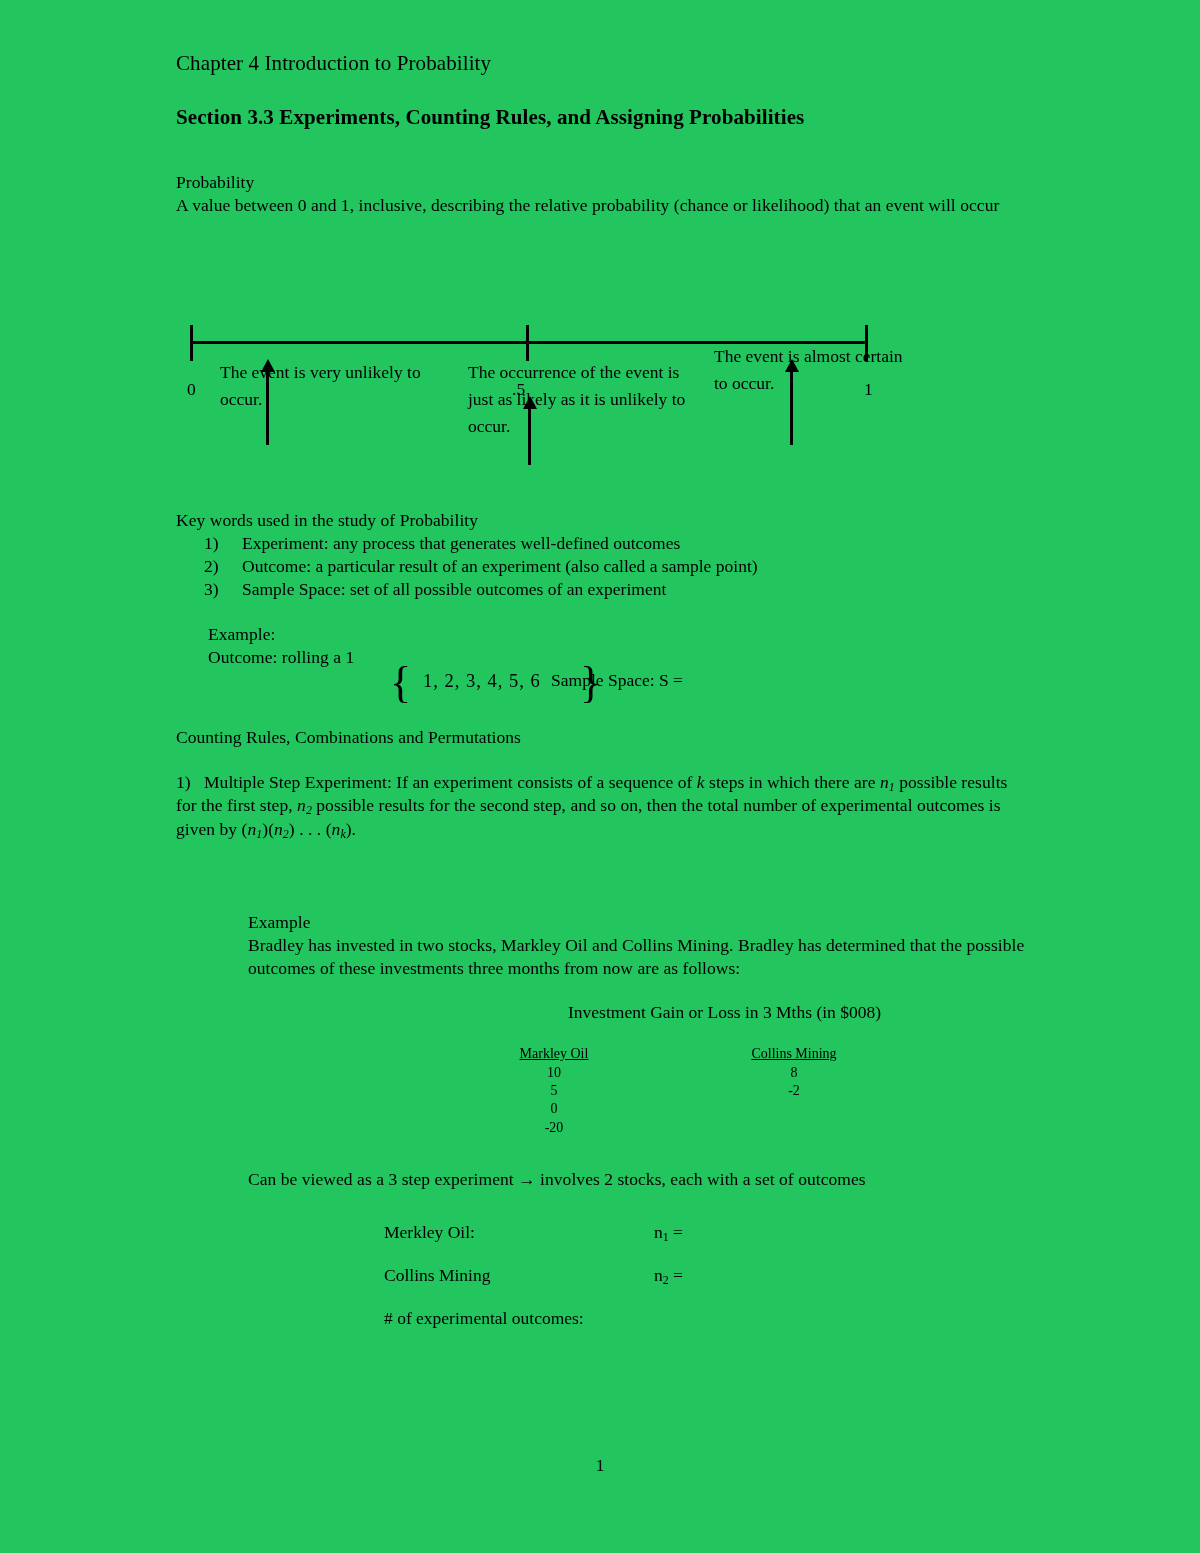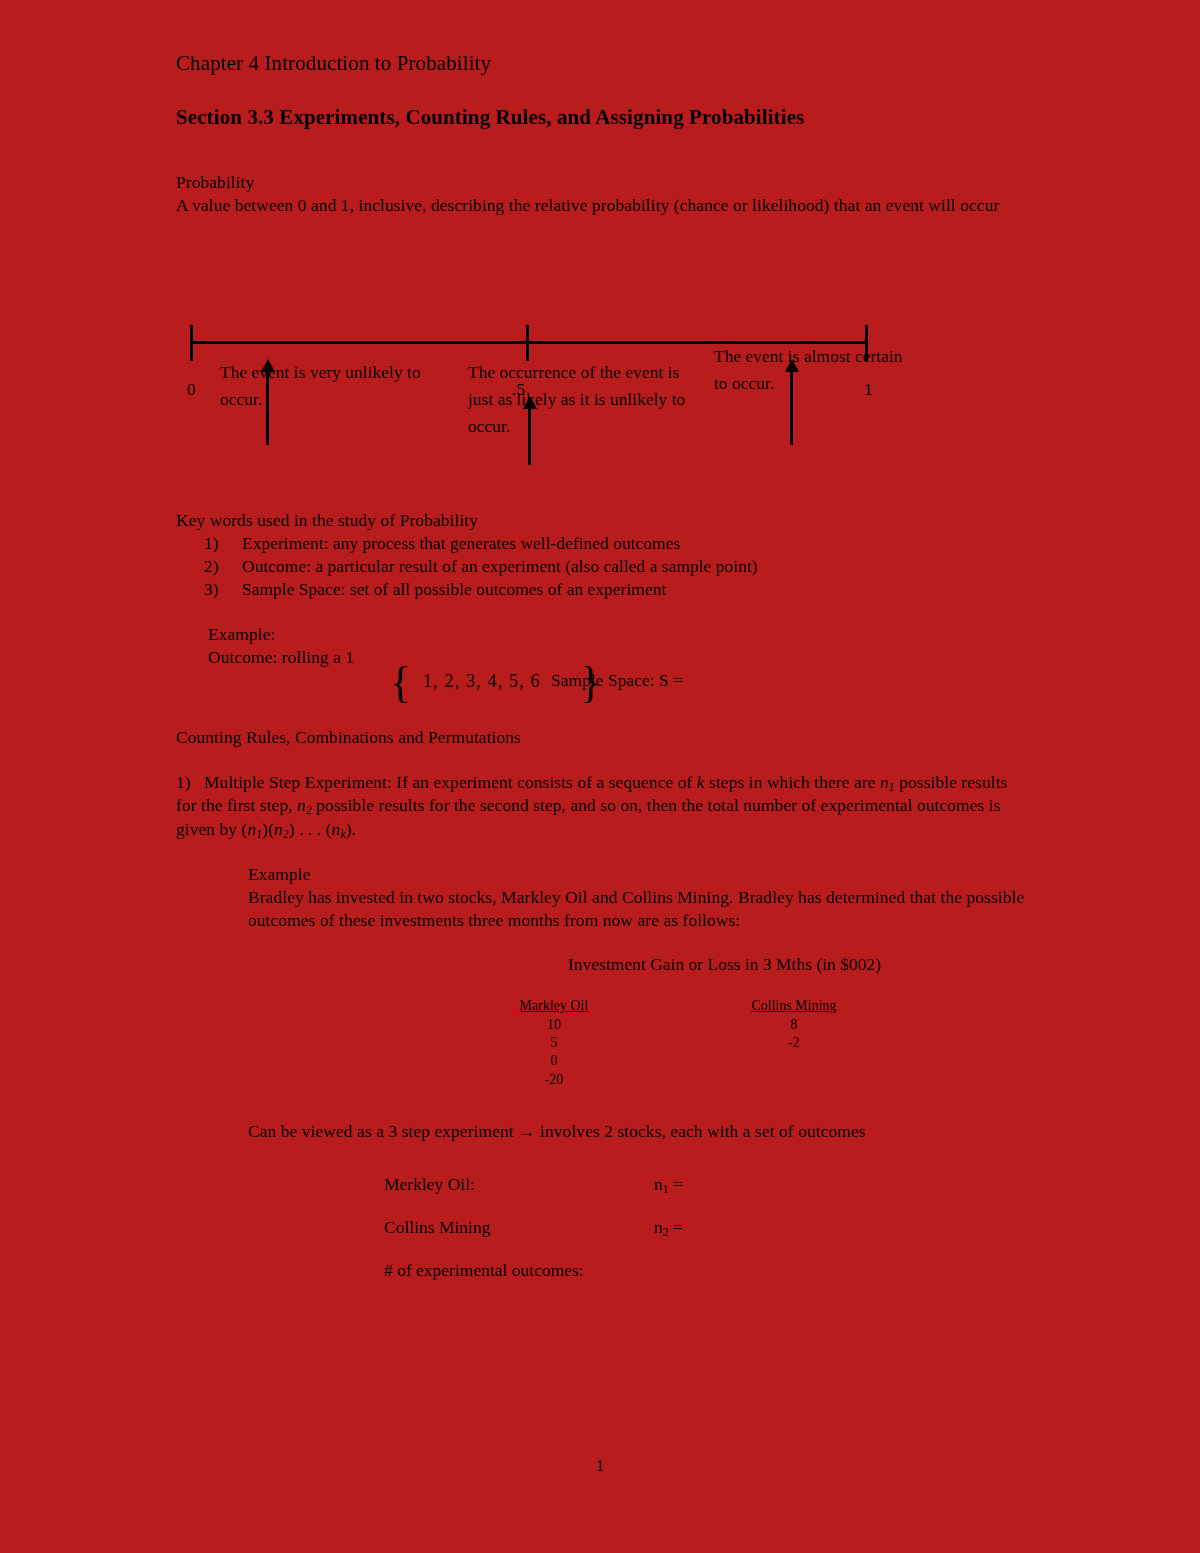--- a/index.html
+++ b/index.html
@@ -11,21 +11,21 @@
   body {
     font-family: "Liberation Serif", "DejaVu Serif", serif;
     color: #000000;
     -webkit-font-smoothing: none;
   }
   .page {
     position: relative;
     width: 1200px;
     height: 1553px;
     margin: 0 auto;
-    background: #b91c1c;
+    background: #22c55e;
     overflow: hidden;
   }
   .content {
     position: absolute;
     left: 176px;
     top: 0;
     width: 850px;
   }
 
   
@@ -165,21 +165,21 @@
   }
 
   
   sub {
     font-size: 0.68em;
     vertical-align: -0.25em;
     line-height: 0;
   }
   .ital { font-style: italic; }
 
-  .ex-indent { margin-left: 72px; width: 790px; }
+  .ex-indent { margin-left: 72px; width: 790px; margin-top: 48px; }
 
   .centered-head {
     text-align: left;
     margin-left: 320px;
     font-size: 17.5px;
   }
 
   
   .inv-table {
     margin-left: 186px;
@@ -295,21 +295,21 @@
     <div class="block-gap-md"></div>
 
     <div class="ex-indent">
       <div class="para">
         <span class="u">Example</span>
       </div>
       <div class="para">Bradley has invested in two stocks, Markley Oil and Collins Mining.  Bradley has determined that the possible outcomes of these investments three months from now are as follows:</div>
 
       <div class="block-gap-md"></div>
 
-      <div class="centered-head">Investment Gain or Loss in 3 Mths (in $002)</div>
+      <div class="centered-head">Investment Gain or Loss in 3 Mths (in $008)</div>
 
       <div class="inv-table">
         <div class="inv-cols">
           <div class="inv-col">
             <span class="col-head">Markley Oil</span>
             <span class="val">10</span>
             <span class="val">5</span>
             <span class="val">0</span>
             <span class="val">-20</span>
           </div>

